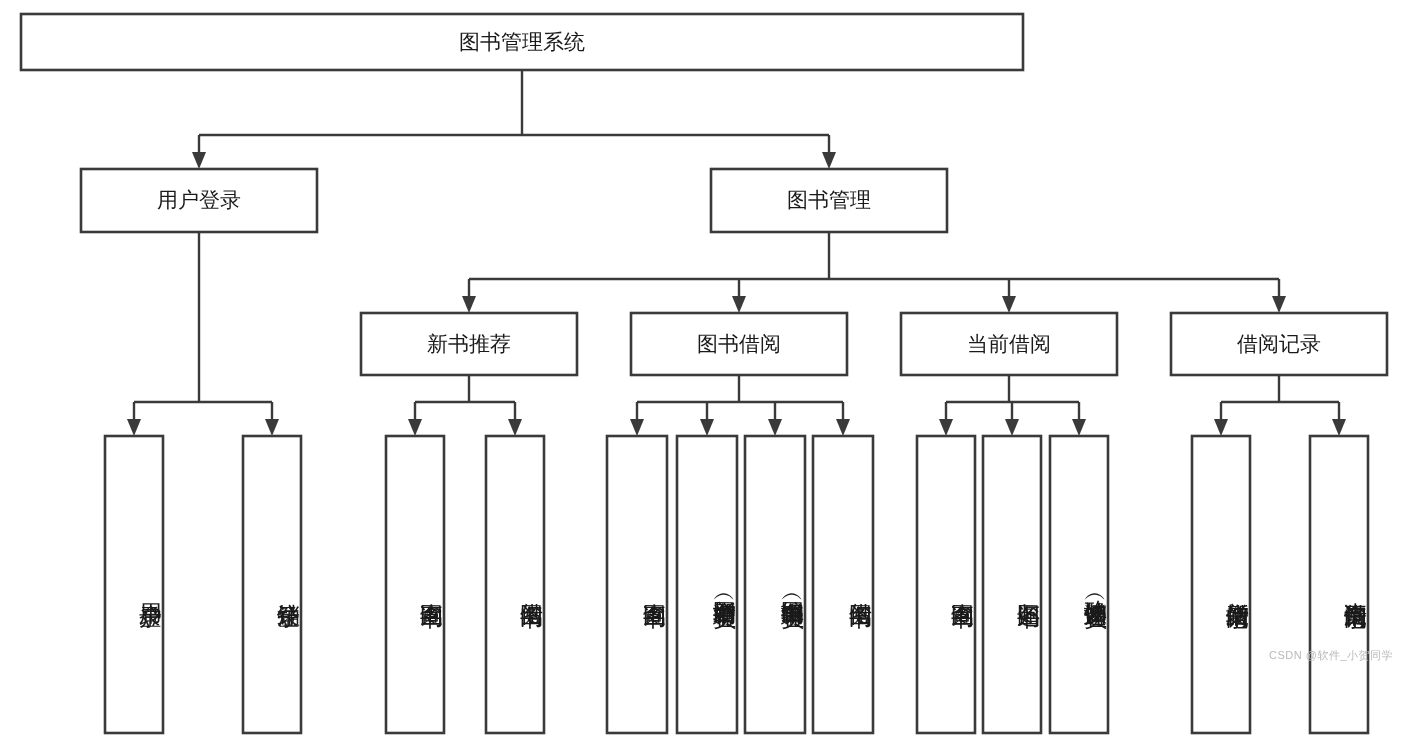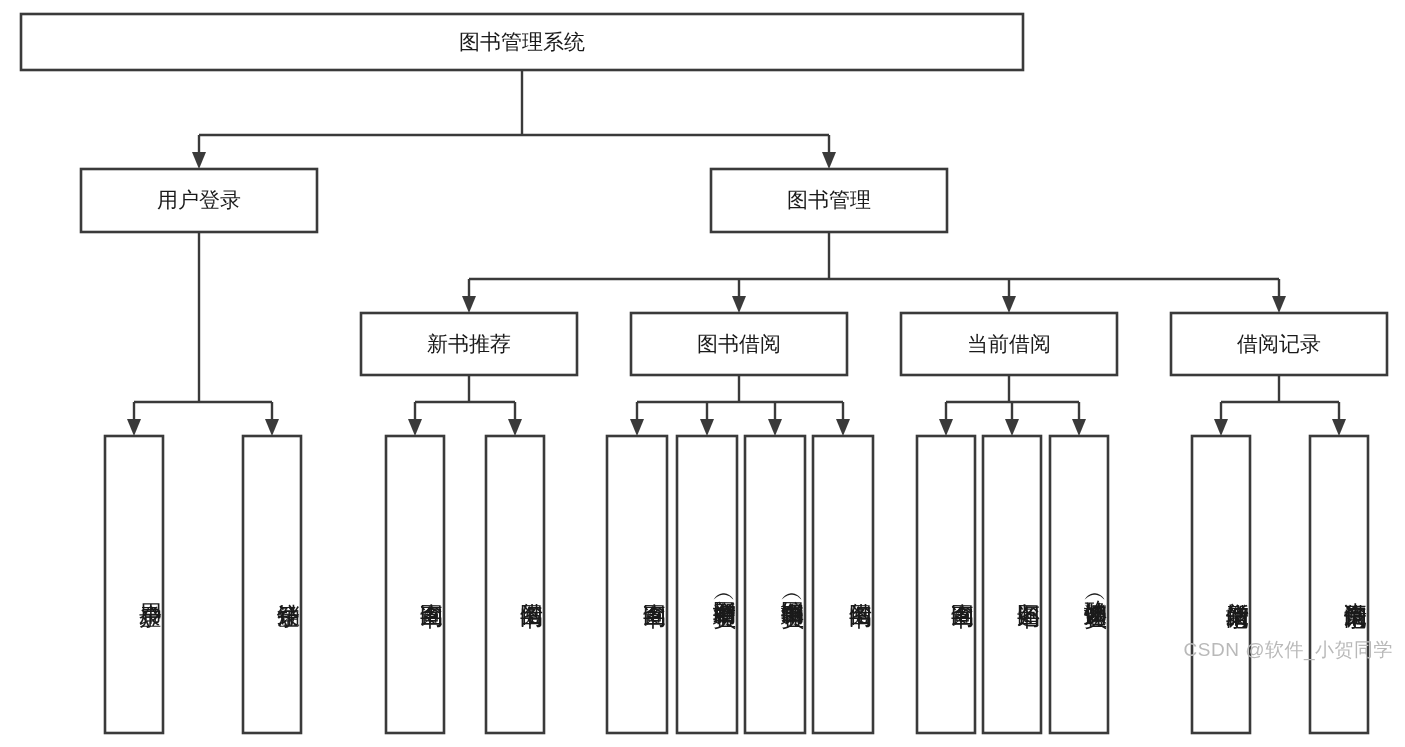--- a/index.html
+++ b/index.html
@@ -63,21 +63,21 @@
     display: flex;
     align-items: flex-start;
     justify-content: center;
     pointer-events: none;
   }
   .watermark {
     position: absolute;
     right: 12px;
     bottom: 4px;
     font-family: "Liberation Sans", "DejaVu Sans", sans-serif;
-    font-size: 19px;
+    font-size: 11px;
     color: #b9b9b9;
     letter-spacing: 0.5px;
     white-space: nowrap;
   }
 </style>
 </head>
 <body>
 
 <div id="diagram-root">
 

